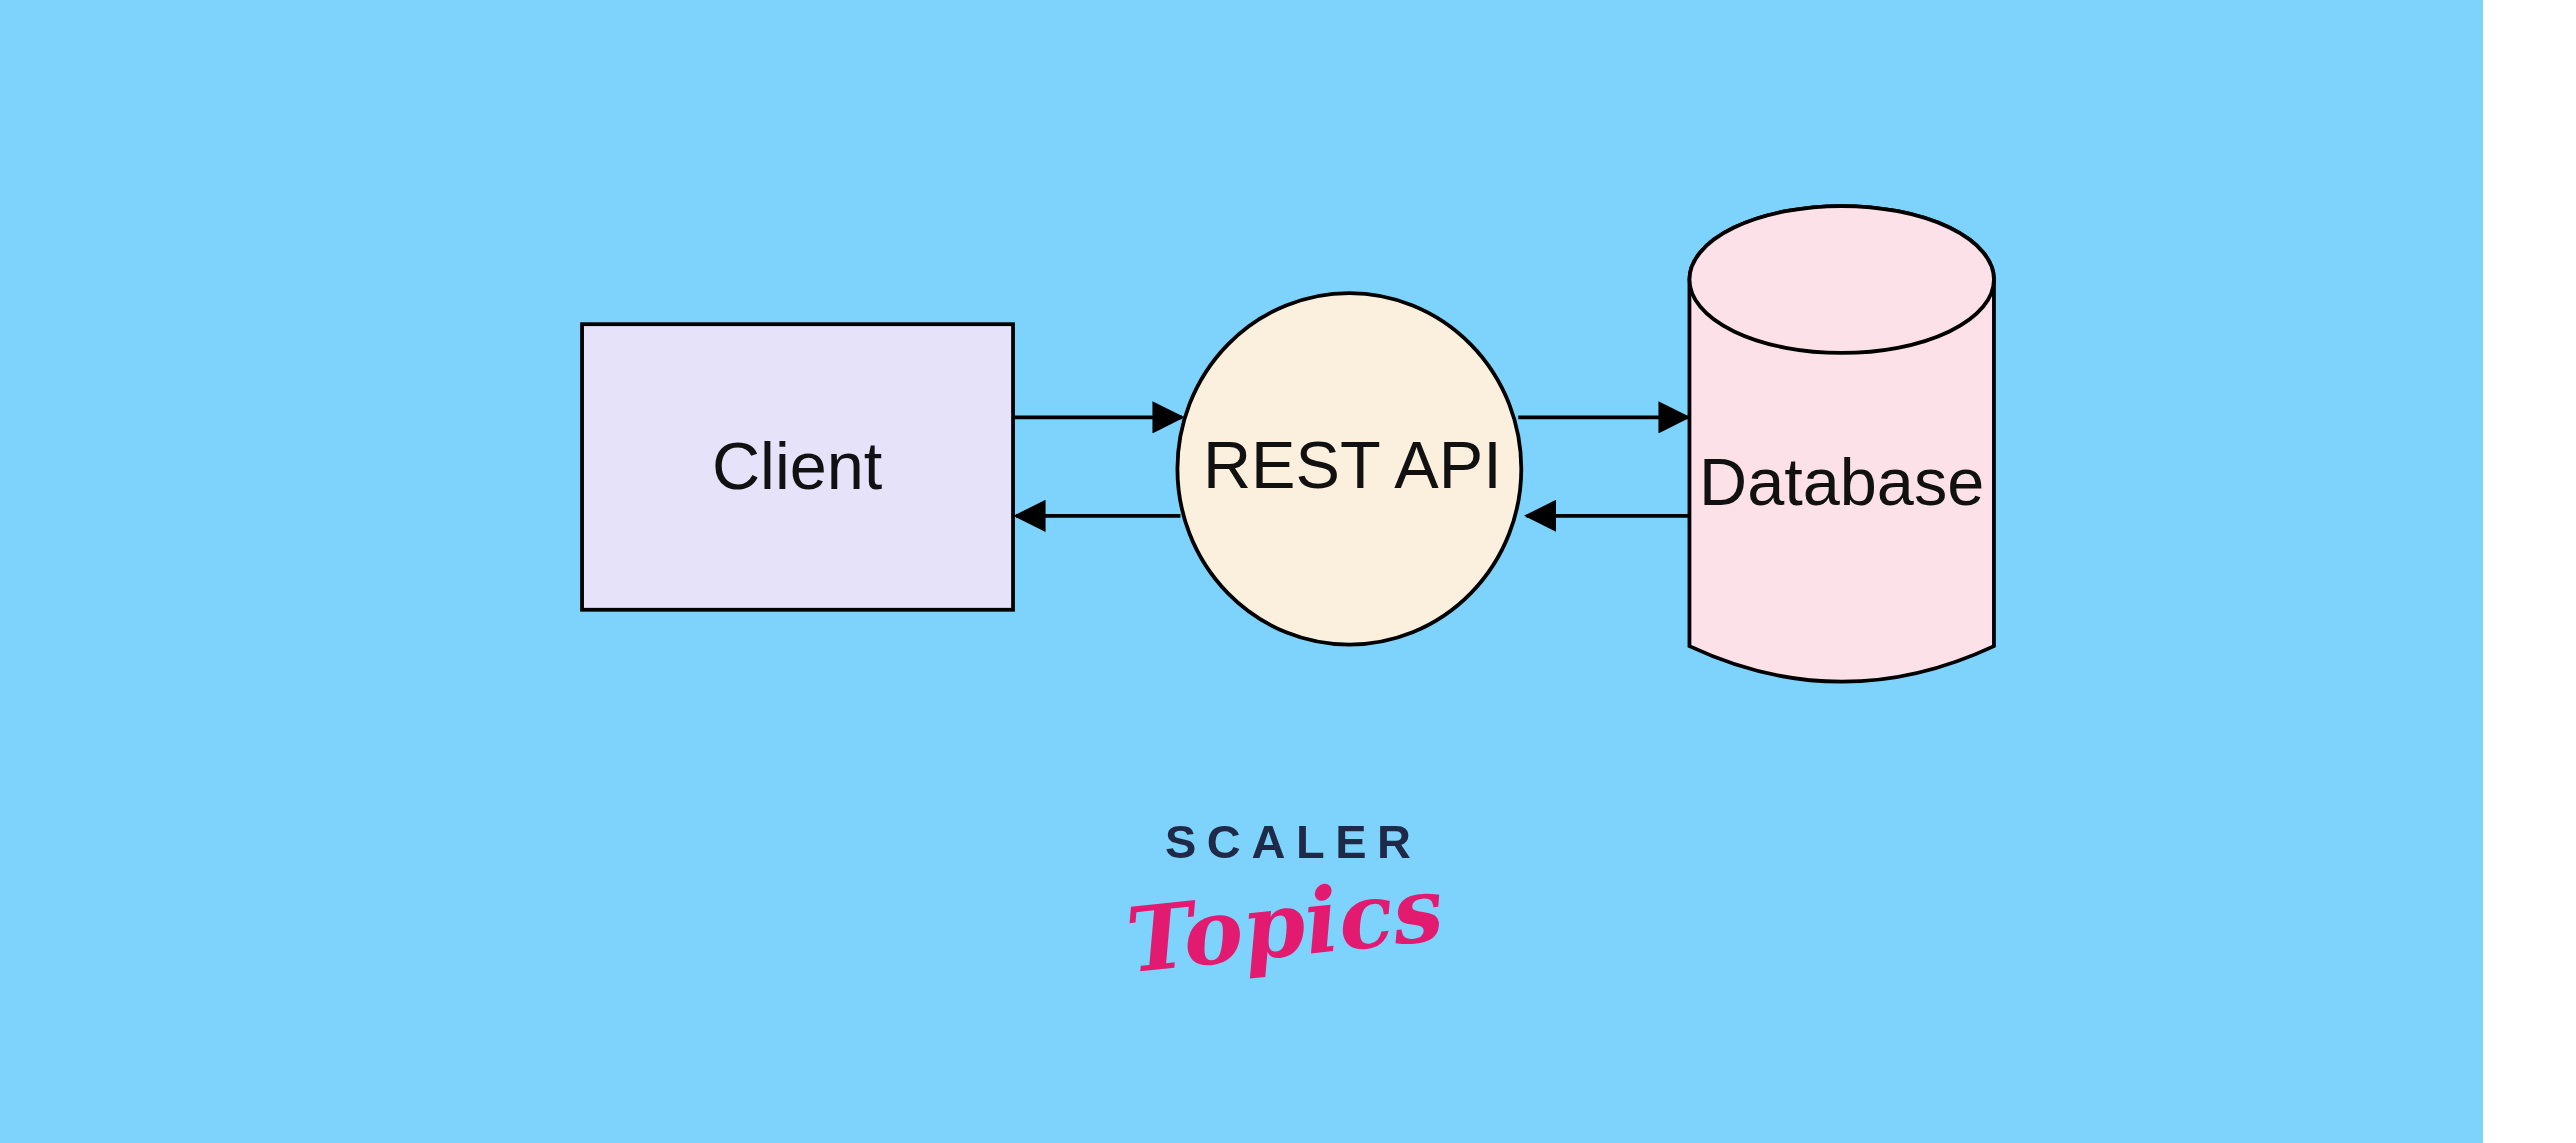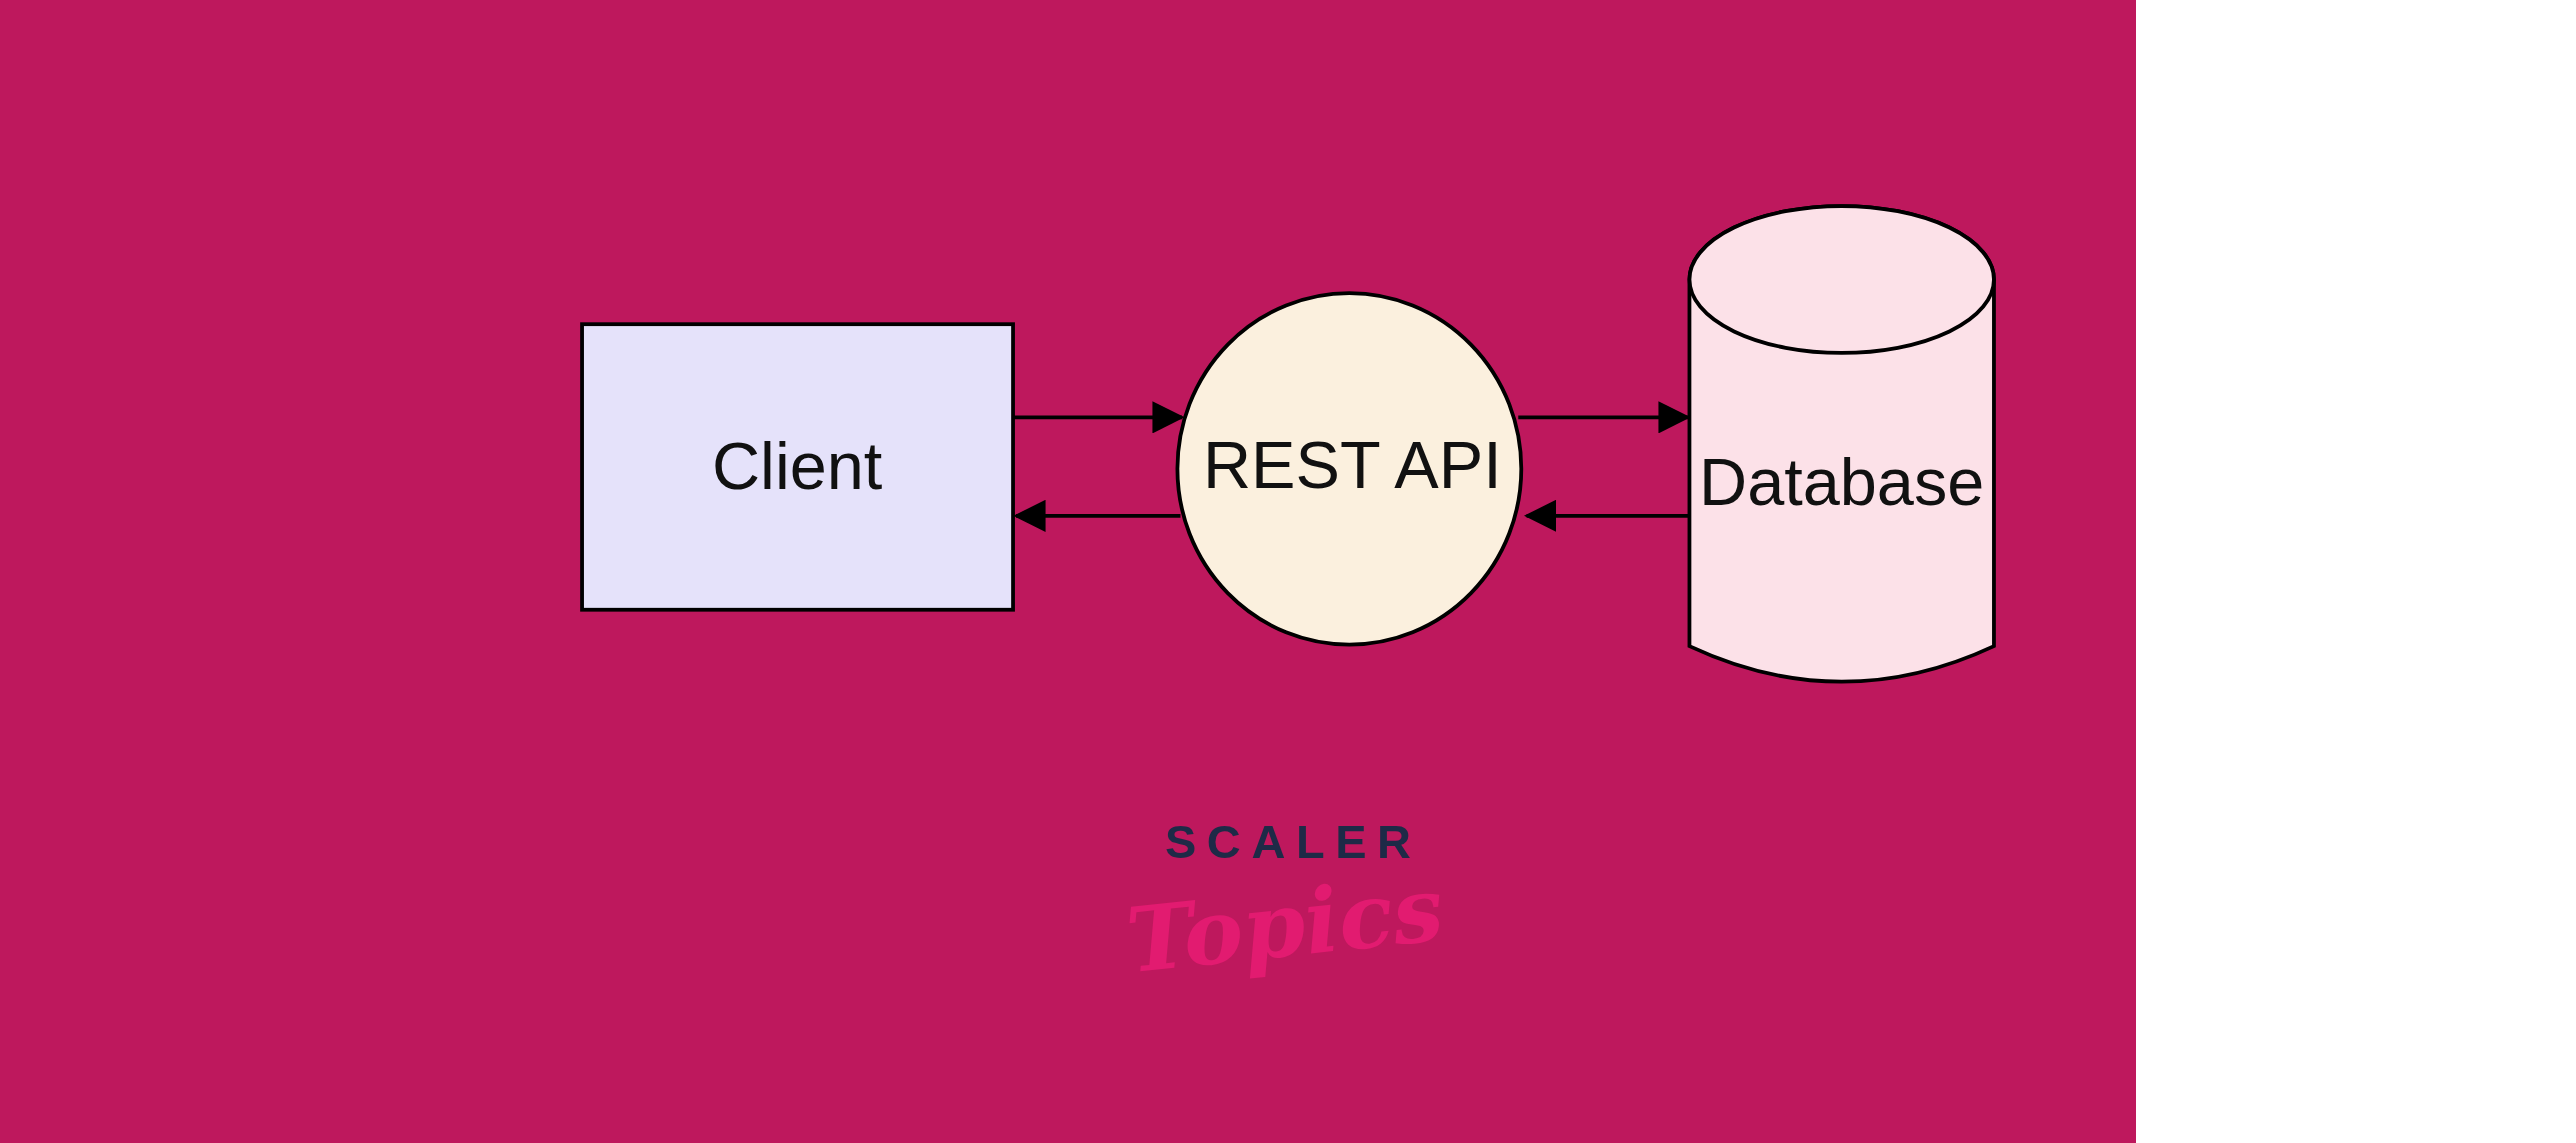--- a/index.html
+++ b/index.html
@@ -2,23 +2,23 @@
 <html style="font-size:12px"><head>
 <meta charset="utf-8">
 <style>
   html, body {
     margin: 0;
     padding: 0;
     background: #ffffff;
   }
   .canvas {
     position: relative;
-    width: 2136px;
+    width: 2483px;
     height: 1143px;
-    background: #be185d;
+    background: #7dd3fc;
     overflow: hidden;
     font-family: "Liberation Sans", sans-serif;
   }
   svg { display: block; }
 
   .shape {
     stroke: #000000;
     stroke-width: 5;
   }
   .edge {

